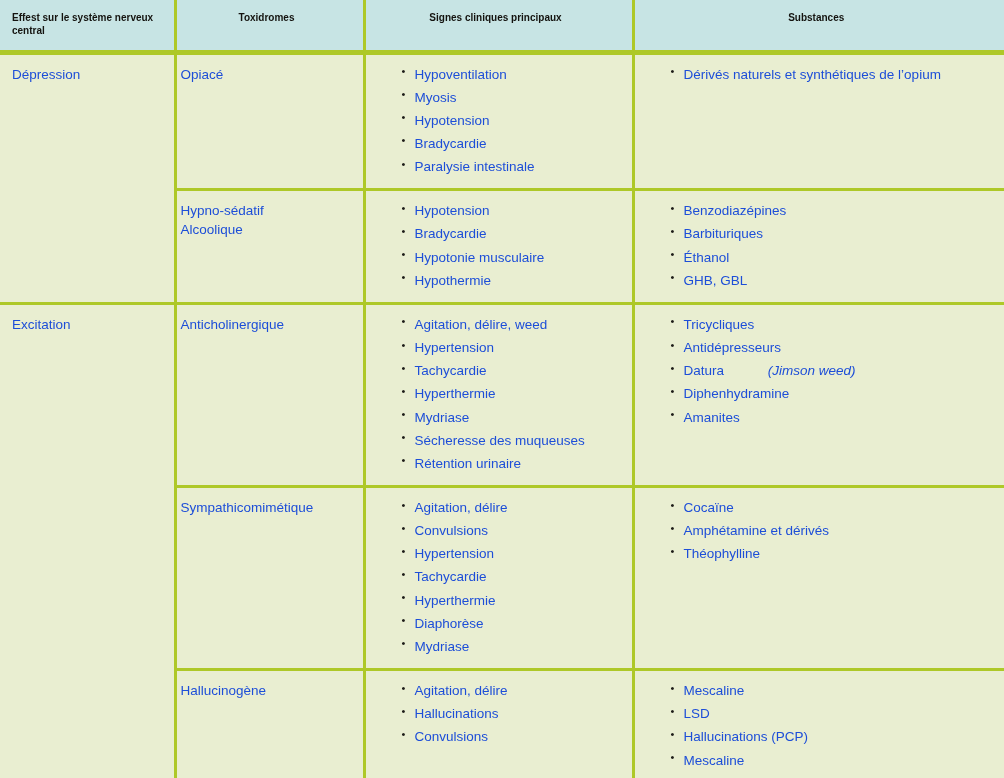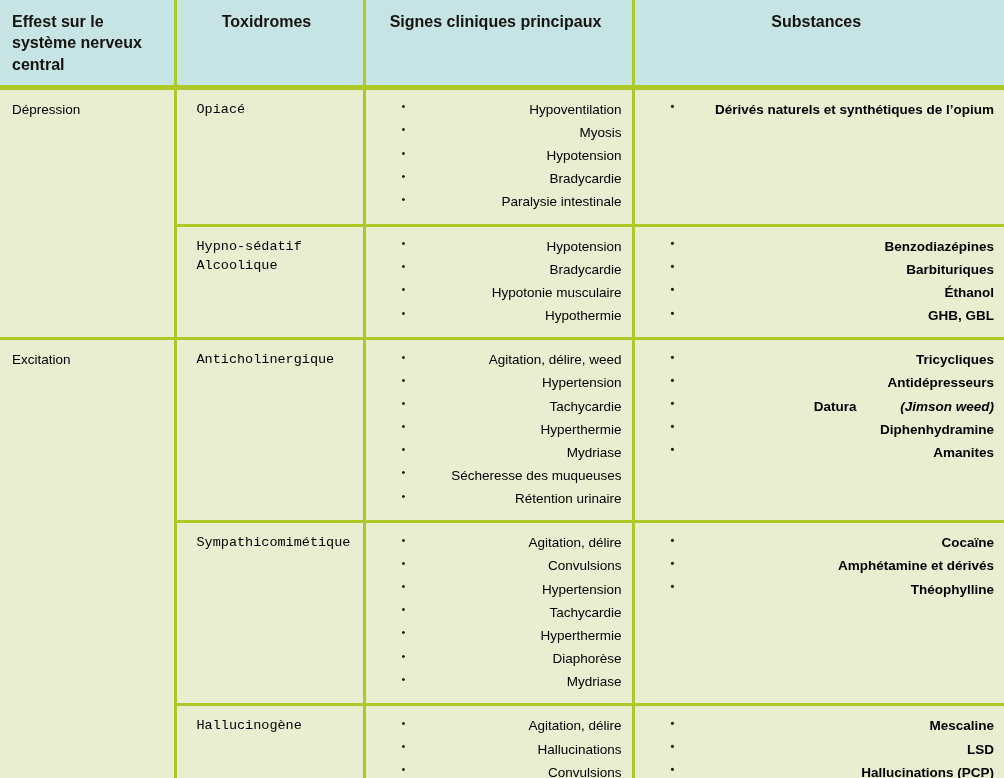--- a/index.html
+++ b/index.html
@@ -24,61 +24,59 @@
 
   #toxidrome-table col.c1 { width: 175px; }
   #toxidrome-table col.c2 { width: 189px; }
   #toxidrome-table col.c3 { width: 269px; }
   #toxidrome-table col.c4 { width: 371px; }
 
   
   thead th {
     background: #c7e4e4;
     color: #14130f;
-    font-size: 16px;
+    font-size: 10px;
     font-weight: bold;
     text-align: center;
     vertical-align: top;
     padding: 11px 10px 10px 4px;
     line-height: 1.33;
     border-right: 3px solid #aec828;
     border-bottom: 5px solid #aec828;
     box-sizing: border-box;
     height: 52px;
   }
   thead th.th-effect {
     text-align: left;
     padding-left: 12px;
   }
   thead th:last-child { border-right: none; }
 
   
   tbody td {
     background: #e9eed1;
-    color: #000000;
+    color: #1d4ed8;
     font-size: 13.5px;
     vertical-align: top;
     padding: 10px 10px 12px 12px;
     line-height: 1.42;
     border-right: 3px solid #aec828;
     box-sizing: border-box;
   }
-  tbody td:last-child { border-right: none; font-weight: bold; }
+  tbody td:last-child { border-right: none; }
 
   tbody td.effect-cell {
     padding-left: 12px;
   }
   tbody td.tox-cell {
-    padding-left: 20px;
-    font-family: Liberation Mono, monospace;
+    padding-left: 4px;
   }
   tbody td.sign-cell,
   tbody td.subst-cell {
     padding-left: 36px;
-    text-align: right;
   }
 
   
   tbody tr.sub-row > td {
     border-top: 3px solid #aec828;
     margin-left: 24px;
   }
   tbody tr.group-row > td {
     border-top: 3px solid #aec828;
   }

